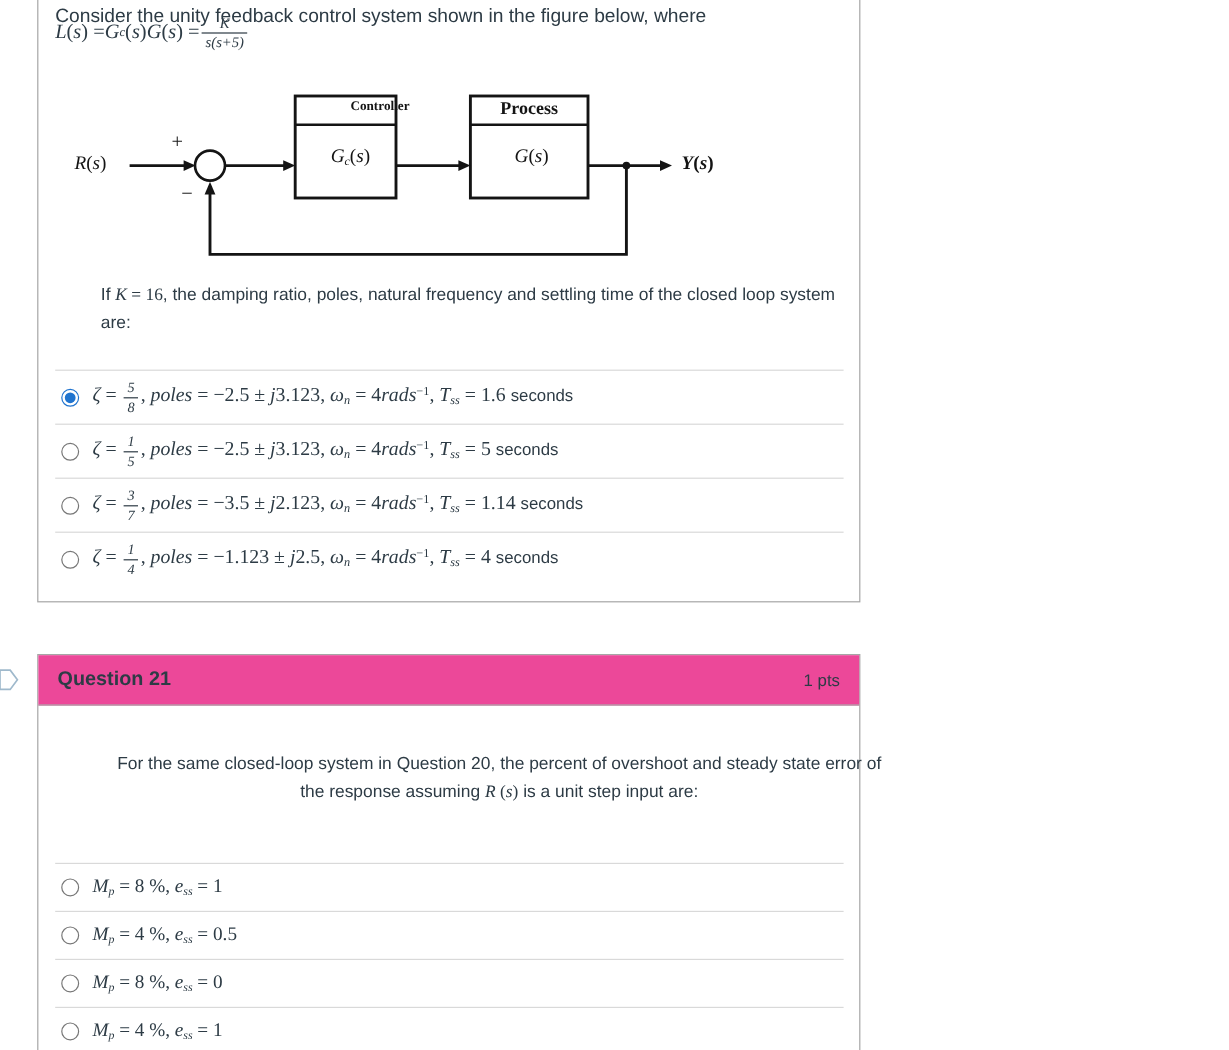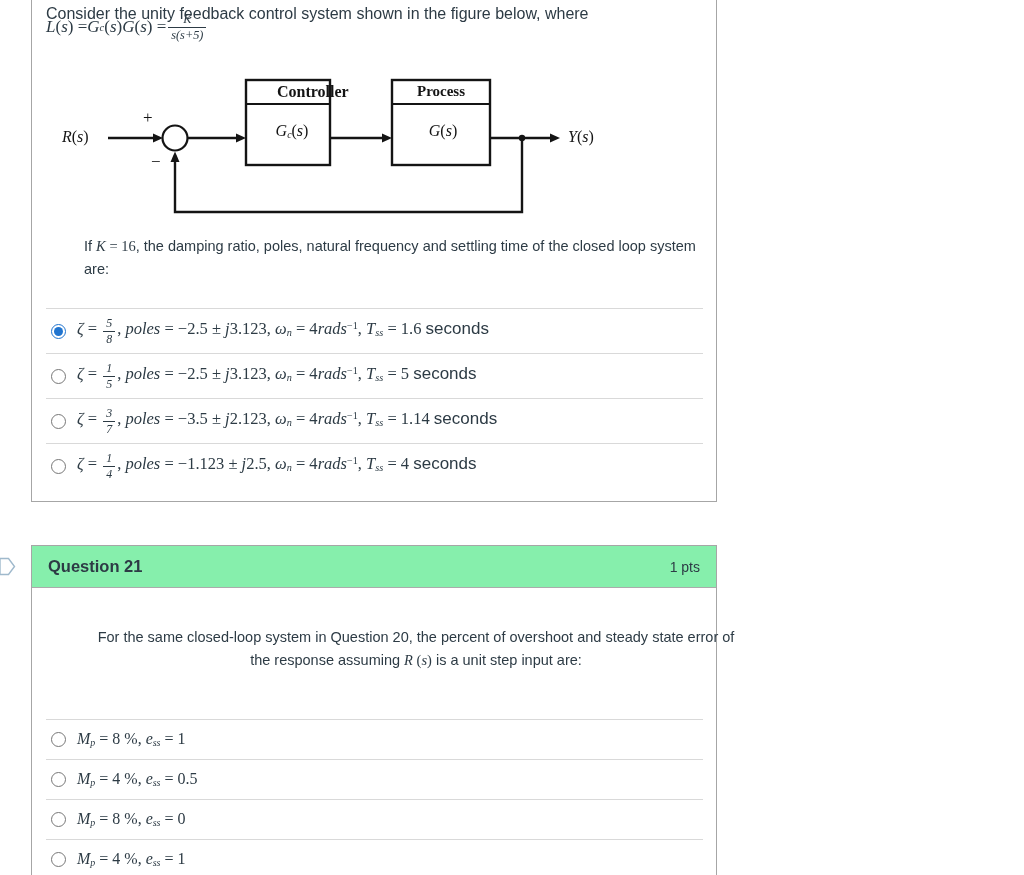--- a/index.html
+++ b/index.html
@@ -21,54 +21,54 @@
                 font-size:17px; }
   .prompt { position:absolute; left:14px; top:250px; width:662px; font-size:14.5px; line-height:23px;margin-left:38px; }
 
   
   .mathline { font-family:"Liberation Serif", serif; }
   .run-sans { font-family:"Liberation Sans", sans-serif; font-size:14.5px; }
   .run-i   { font-family:"Liberation Serif", serif; font-style:italic; }
   .run-rm  { font-family:"Liberation Serif", serif; }
   .run-subi{ font-family:"Liberation Serif", serif; font-style:italic; font-size:0.62em; vertical-align:-0.25em; }
   .run-sup { font-family:"Liberation Serif", serif; font-size:0.62em; vertical-align:0.5em; }
-  .run-unit{ font-family:"Liberation Sans", sans-serif; font-size:17px; }
+  .run-unit{ font-family:"Liberation Sans", sans-serif; font-size:14px; }
   .run-frac{ display:inline-block; vertical-align:-0.52em; text-align:center; line-height:1.05;
              font-family:"Liberation Serif", serif; font-style:italic; margin:0 2px; }
   .run-frac .fnum { display:block; font-size:0.72em; padding:0 3px 1px; border-bottom:1px solid #2d3b45; }
   .run-frac .fden { display:block; font-size:0.72em; padding:1px 3px 0; }
 
   
   .diagram { position:absolute; left:28px; top:85px; width:560px; height:155px; color:#141414; }
   .diagram svg { position:absolute; left:0; top:0; }
   .dlabel { position:absolute; font-family:"Liberation Serif", serif; color:#141414; }
   .input-label  { left:2px;  top:58px; font-size:16px; }
-  .output-label { left:508px; top:58px; font-size:16px; }
+  .output-label { left:508px; top:58px; font-size:16px;font-weight:bold; }
   .plus  { left:83px; top:38px; font-size:17px; }
   .minus { left:91px; top:82px; font-size:17px; }
-  .ctitle { left:171px; top:13px; width:84px; text-align:center; font-size:16px; font-weight:600;padding-left:46px; }
+  .ctitle { left:186px; top:13px; width:84px; text-align:center; font-size:11px; font-weight:600;padding-left:46px; }
   .cbody  { left:186px; top:52px; width:92px; text-align:center; font-size:16px; }
   .ptitle { left:332px; top:13px; width:98px; text-align:center; font-size:15px; font-weight:700; }
   .pbody  { left:332px; top:52px; width:102px; text-align:center; font-size:16px; }
 
   
   .options { position:absolute; left:14px; width:657px; }
   .options20 { top:323px; }
   .options21 { top:157px;margin-top:16px; }
   .opt-row { display:flex; align-items:center; border-top:1px solid #d9d9d9; padding-left:5px;
              font-size:16.5px; color:#2d3b45; }
   .options20 .opt-row { height:45px; }
   .options21 .opt-row { height:40px; font-size:16px; }
   .radio { width:15px; height:15px; border:1px solid #777777; border-radius:50%; background:#fff;
            flex:none; margin-right:11px; position:relative; }
   .radio.sel { border:1.5px solid #2074cf; }
   .radio.sel::after { content:""; position:absolute; inset:2px; border-radius:50%; background:#2074cf; }
 
   
-  .qheader { height:42px; background:#86efac; border-bottom:1px solid #ababab;
+  .qheader { height:42px; background:#ec4899; border-bottom:1px solid #ababab;
              display:flex; align-items:center; justify-content:space-between; padding:0 16px; }
   .qtitle { font-size:16.5px; font-weight:bold; }
   .qpts { font-size:14px; }
   .q21prompt { top:80px; left:15px;text-align:center; }
 
   
   .bookmark { position:absolute; left:0; top:557px; }
 </style>
 </head>
 <body>

